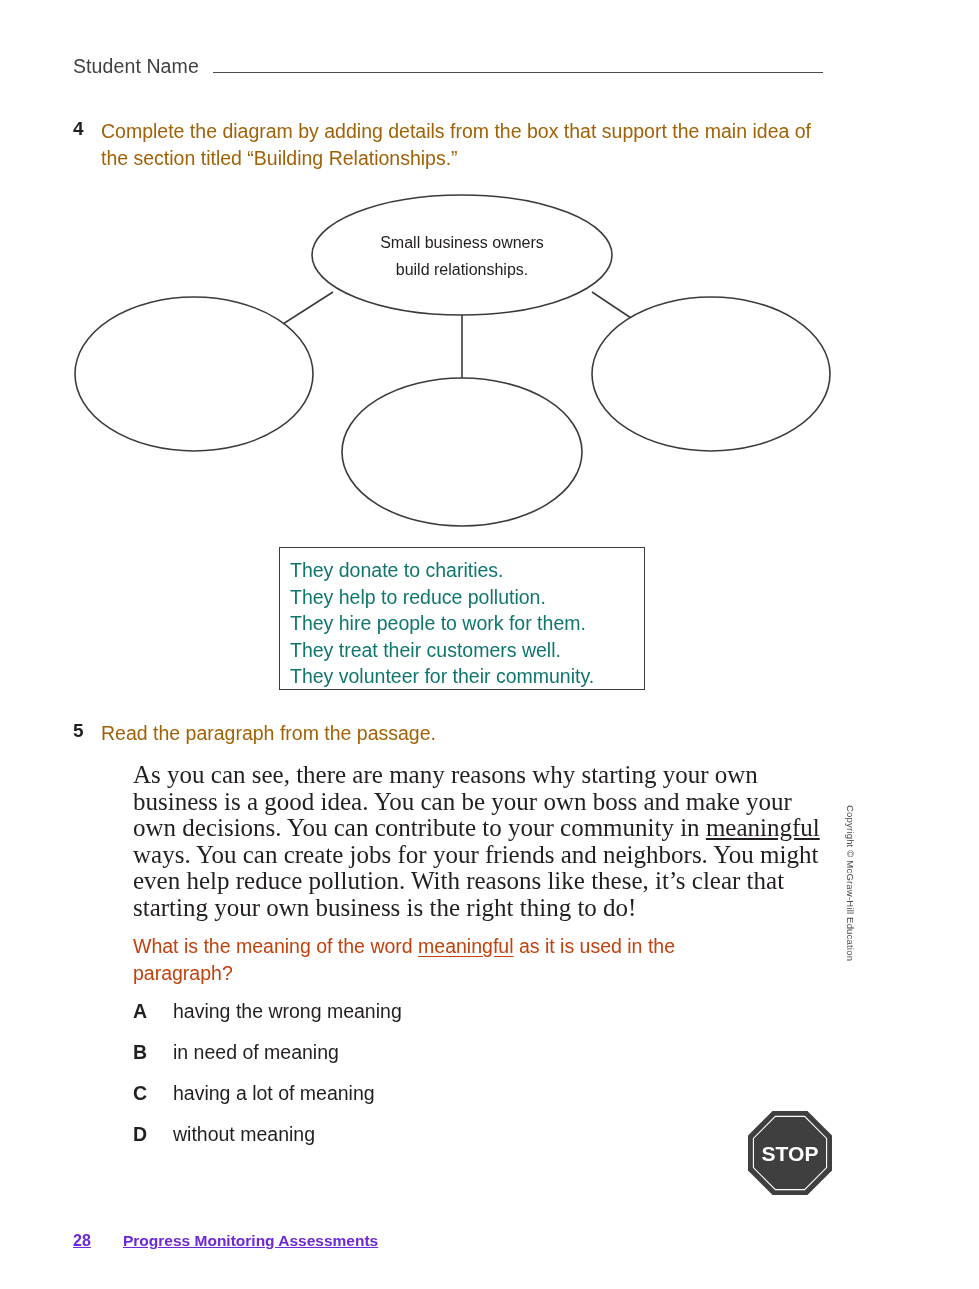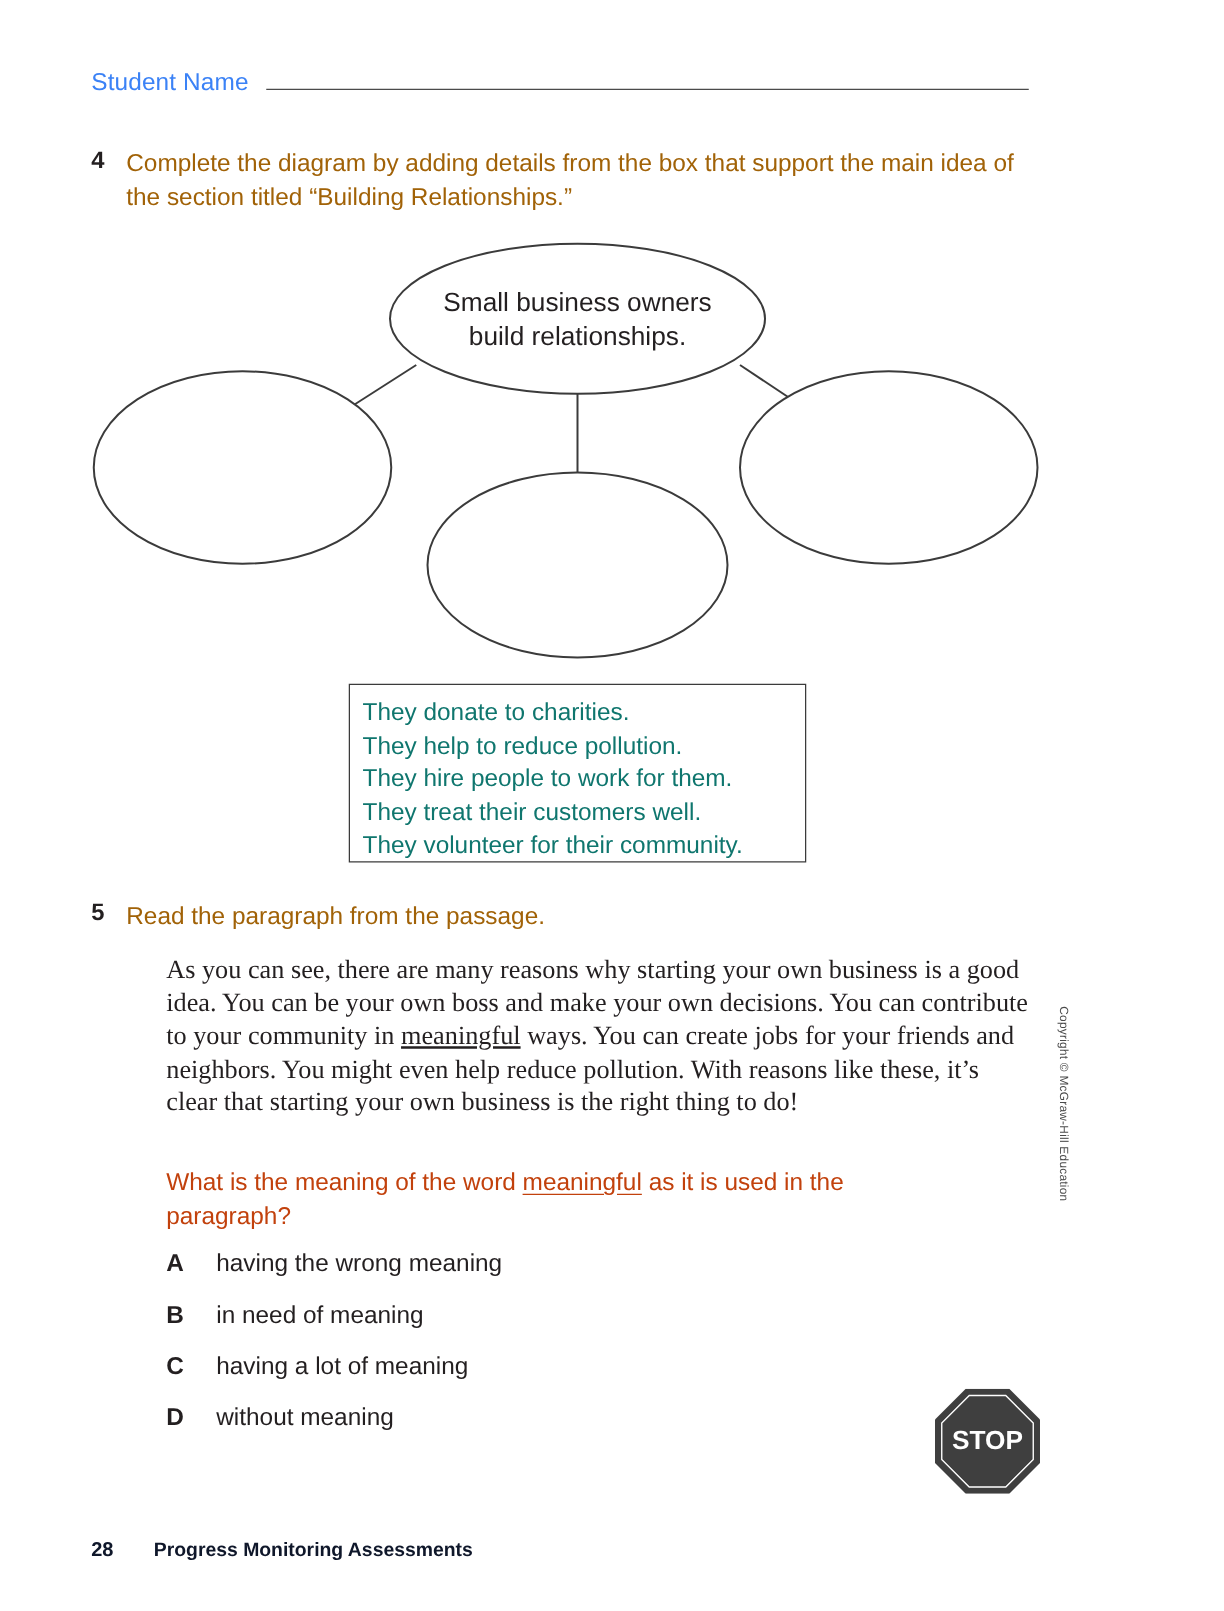--- a/index.html
+++ b/index.html
@@ -25,21 +25,21 @@
     left: 73px;
     top: 55px;
     width: 750px;
     display: flex;
     align-items: baseline;
   }
   .student-name-label {
     font-size: 19.5px;
     letter-spacing: 0.1px;
     white-space: nowrap;
-    color: #3b82f6;
+    color: #404040;
   }
   .student-name-rule {
     flex: 1 1 auto;
     margin-left: 14px;
     border-bottom: 1.4px solid #4a4a4a;
     height: 14px;
   }
 
   
   .q-block {
@@ -82,21 +82,21 @@
     stroke: #3b3b3b;
     stroke-width: 1.6;
     fill: none;
   }
   .center-label {
     position: absolute;
     left: 322px;
     top: 229px;
     width: 280px;
     text-align: center;
-    font-size: 21px;
+    font-size: 16px;
     line-height: 27px;
     color: #231f20;
   }
 
   
   .detail-box {
     position: absolute;
     left: 279px;
     top: 547px;
     width: 366px;
@@ -113,21 +113,21 @@
     white-space: nowrap;
   }
 
   
   .passage {
     position: absolute;
     left: 133px;
     top: 762px;
     width: 690px;
     font-family: "Liberation Serif", serif;
-    font-size: 21px;
+    font-size: 25px;
     line-height: 26.5px;
     color: #231f20;
   }
   .passage u {
     text-decoration: underline;
     text-underline-offset: 2px;
   }
 
   
   .stem {
@@ -188,21 +188,22 @@
 
   
   .footer {
     position: absolute;
     left: 73px;
     top: 1232px;
     width: 756px;
     display: flex;
     align-items: flex-end;
     font-size: 15.5px;
-    color: #0f172a;
+    color: #6d28d9;
+    text-decoration: underline;
   }
   .footer-page {
     font-weight: bold;
     font-size: 16px;
     width: 50px;
     flex: 0 0 50px;
   }
   .footer-left { flex: 1 1 auto; }
   .footer-right { font-weight: bold; white-space: nowrap; }
 </style>

